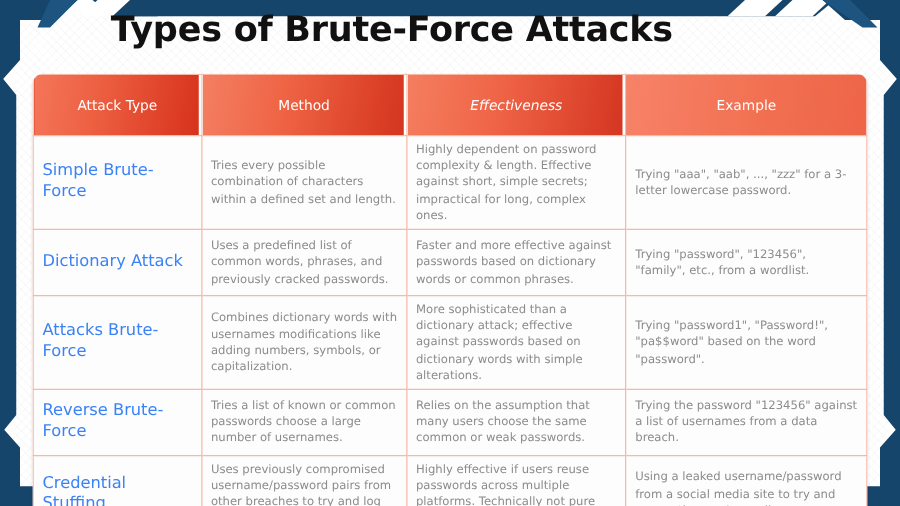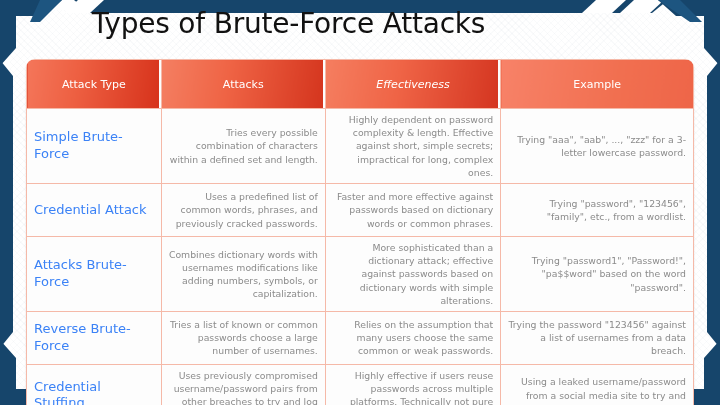--- a/index.html
+++ b/index.html
@@ -37,24 +37,25 @@
   }
 
   
   .title {
     position: absolute;
     top: 7px;
     left: 0;
     width: 577px;
     text-align: center;
     font-size: 28px;
-    font-weight: normal;
+    font-weight: bold;
     letter-spacing: -0.2px;
     color: #111111;
     font-family: "DejaVu Sans", sans-serif;
+    padding-left: 25px;
   }
 
   
   .table-wrap {
     position: absolute;
     left: 26px;
     top: 59px;
     width: 668px;
     border-radius: 9px;
     overflow: hidden;
@@ -99,21 +100,21 @@
     font-size: 13px;
     color: #3b82f6;
     text-align: left;
     padding-left: 10px;
     line-height: 1.28;
     font-family: "DejaVu Sans", sans-serif;
   }
   td.c-body {
     font-size: 9.3px;
     color: #8b8b8b;
-    text-align: right;
+    text-align: left;
     line-height: 1.42;
     font-family: "DejaVu Sans", sans-serif;
   }
   tbody tr { height: 53px; }
 
   
   col.w0 { width: 20.2%; }
   col.w1 { width: 24.6%; }
   col.w2 { width: 26.3%; }
   col.w3 { width: 28.9%; }
@@ -167,34 +168,34 @@
     <table class="grid">
       <colgroup>
         <col class="w0">
           <col class="w1">
           <col class="w2">
           <col class="w3">
       </colgroup>
       <thead>
         <tr>
           <th class="h0"><span>Attack Type</span><span class="hsep"></span></th>
-          <th class="h1"><span>Attacks</span><span class="hsep"></span></th>
+          <th class="h1"><span>Method</span><span class="hsep"></span></th>
           <th class="h2"><span>Effectiveness</span><span class="hsep"></span></th>
           <th class="h3"><span>Example</span></th>
         </tr>
       </thead>
       <tbody>
         <tr>
           <td class="c-type">Simple Brute-Force</td>
           <td class="c-body">Tries every possible combination of characters within a defined set and length.</td>
           <td class="c-body">Highly dependent on password complexity &amp; length. Effective against short, simple secrets; impractical for long, complex ones.</td>
           <td class="c-body">Trying "aaa", "aab", ..., "zzz" for a 3-letter lowercase password.</td>
         </tr>
         <tr>
-          <td class="c-type">Credential Attack</td>
+          <td class="c-type">Dictionary Attack</td>
           <td class="c-body">Uses a predefined list of common words, phrases, and previously cracked passwords.</td>
           <td class="c-body">Faster and more effective against passwords based on dictionary words or common phrases.</td>
           <td class="c-body">Trying "password", "123456", "family", etc., from a wordlist.</td>
         </tr>
         <tr>
           <td class="c-type">Attacks Brute-Force</td>
           <td class="c-body">Combines dictionary words with usernames modifications like adding numbers, symbols, or capitalization.</td>
           <td class="c-body">More sophisticated than a dictionary attack; effective against passwords based on dictionary words with simple alterations.</td>
           <td class="c-body">Trying "password1", "Password!", "pa$$word" based on the word "password".</td>
         </tr>

